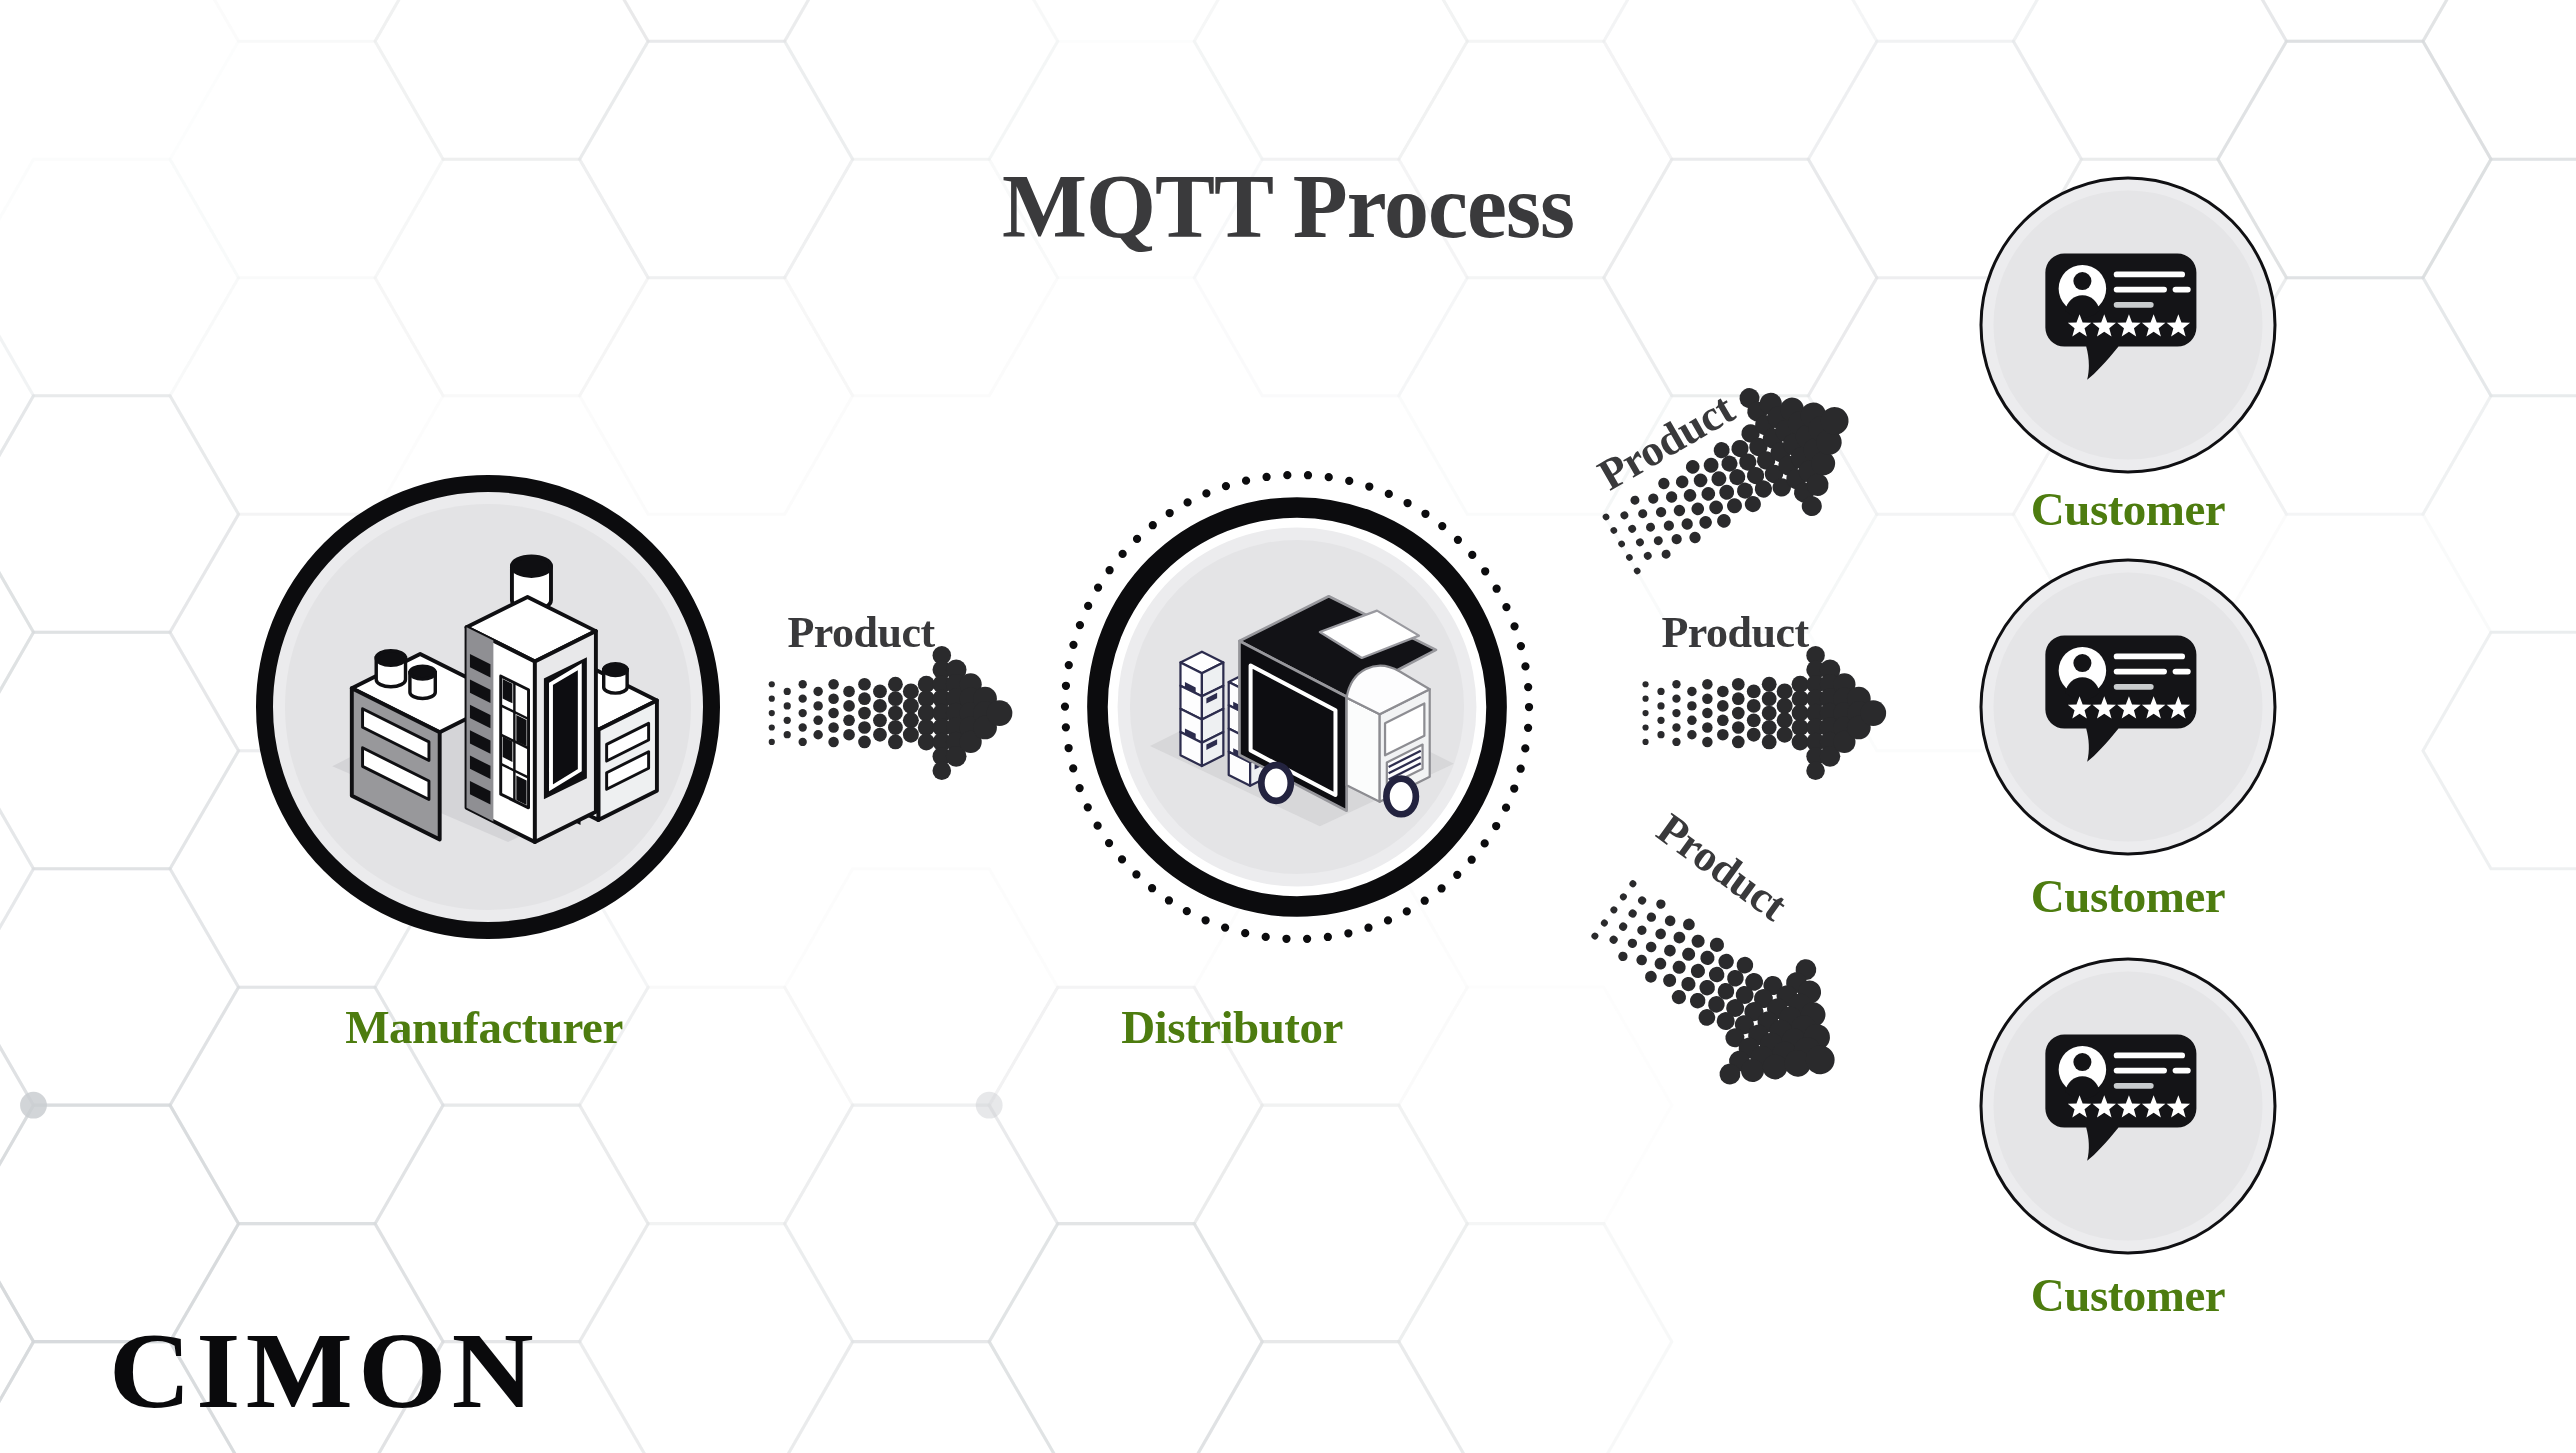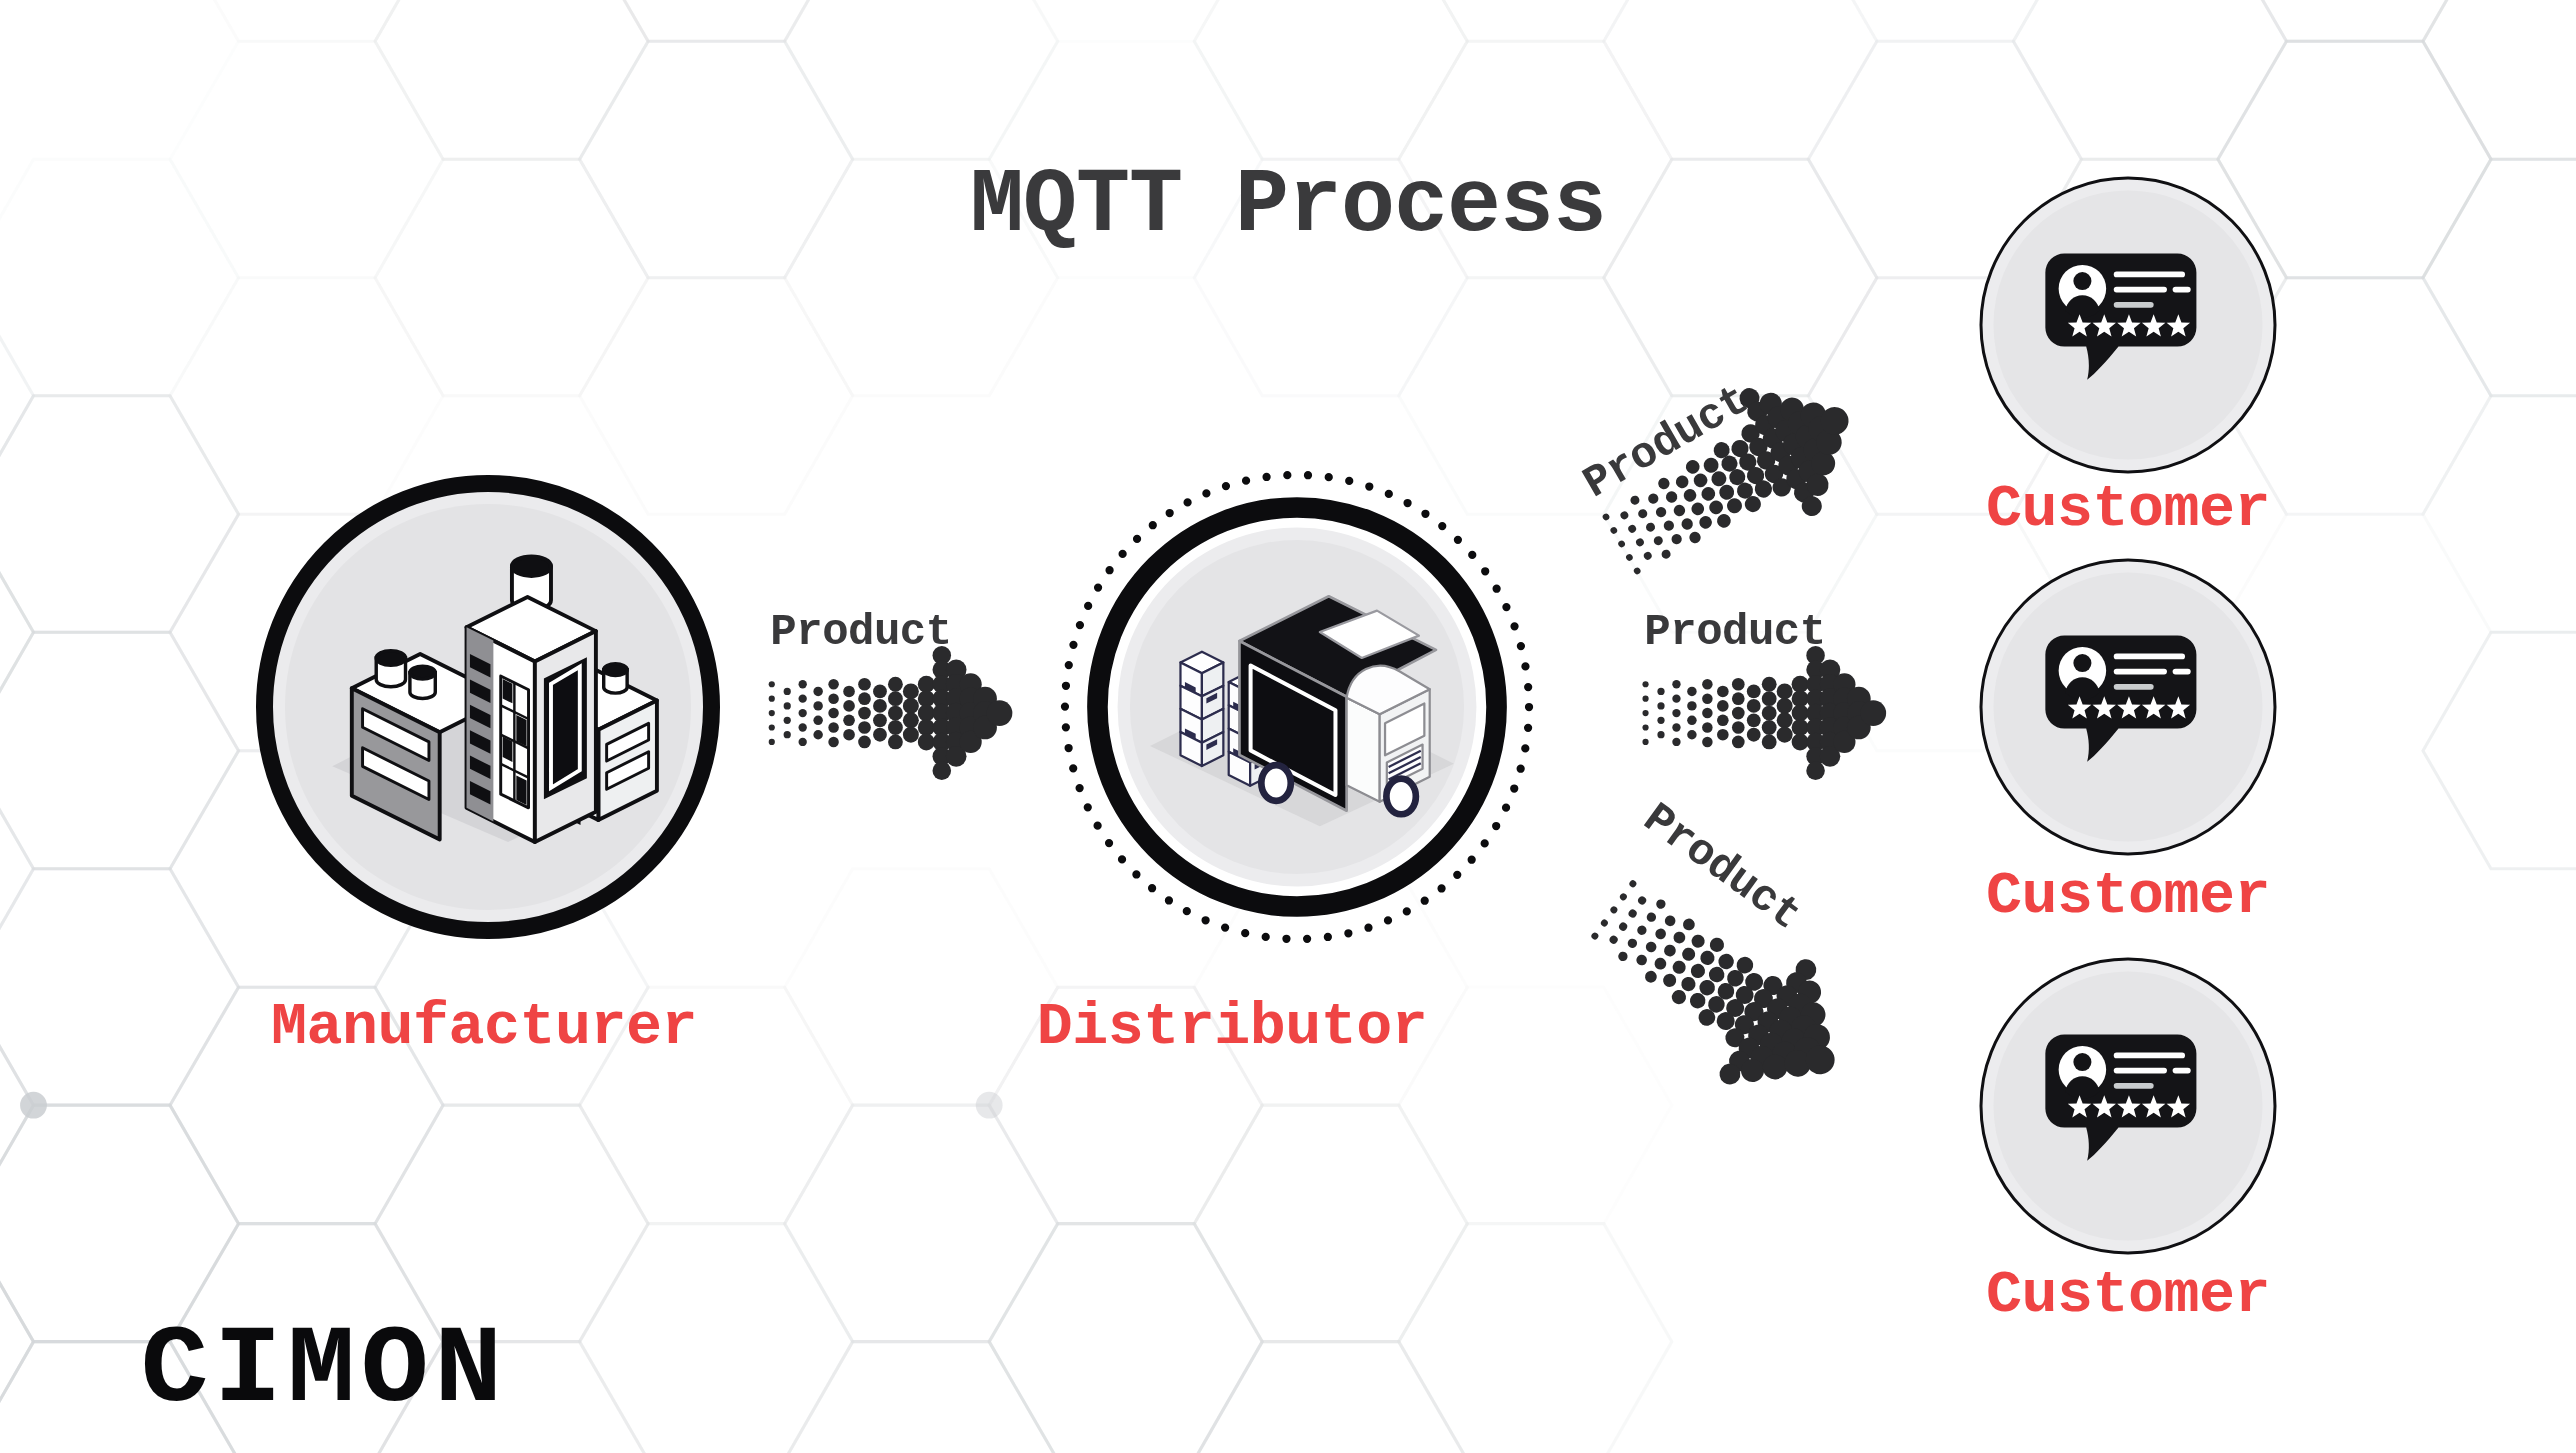--- a/index.html
+++ b/index.html
@@ -1,21 +1,21 @@
 <!DOCTYPE html>
 <html style="font-size:8.2px"><head>
 <meta charset="utf-8">
 <style>
   html,body{margin:0;padding:0;background:#ffffff;}
   .stage{
     position:relative;
     width:2576px;height:1454px;
     overflow:hidden;
     background:#ffffff;
-    font-family:Liberation Mono, monospace;
+    font-family:Liberation Serif, serif;
   }
   svg.layer{position:absolute;left:0;top:0;}
   .title{
     position:absolute;
     transform:translate(-50%,-50%);
     font-size:90px;font-weight:700;color:#3a3a3c;
     letter-spacing:-1px;white-space:nowrap;
   }
   .node{
     position:absolute;
@@ -38,21 +38,21 @@
     border:3.6px solid #101013;
     background:#ececee;
   }
   .node-customer .inner{inset:11.3px;background:#e5e5e7;}
   .icon-center{
     position:absolute;left:50%;top:50%;
   }
   .node-label{
     position:absolute;
     transform:translate(-50%,-50%);
-    font-size:60px;font-weight:700;color:#ef4444;
+    font-size:47px;font-weight:700;color:#4d7c0f;
     white-space:nowrap;letter-spacing:-0.5px;
   }
   .flow-label{
     position:absolute;
     font-size:44px;font-weight:700;color:#39393b;
     white-space:nowrap;letter-spacing:-0.5px;
   }
   .logo{
     position:absolute;
     transform:translate(-50%,-50%) scaleX(1.04);

